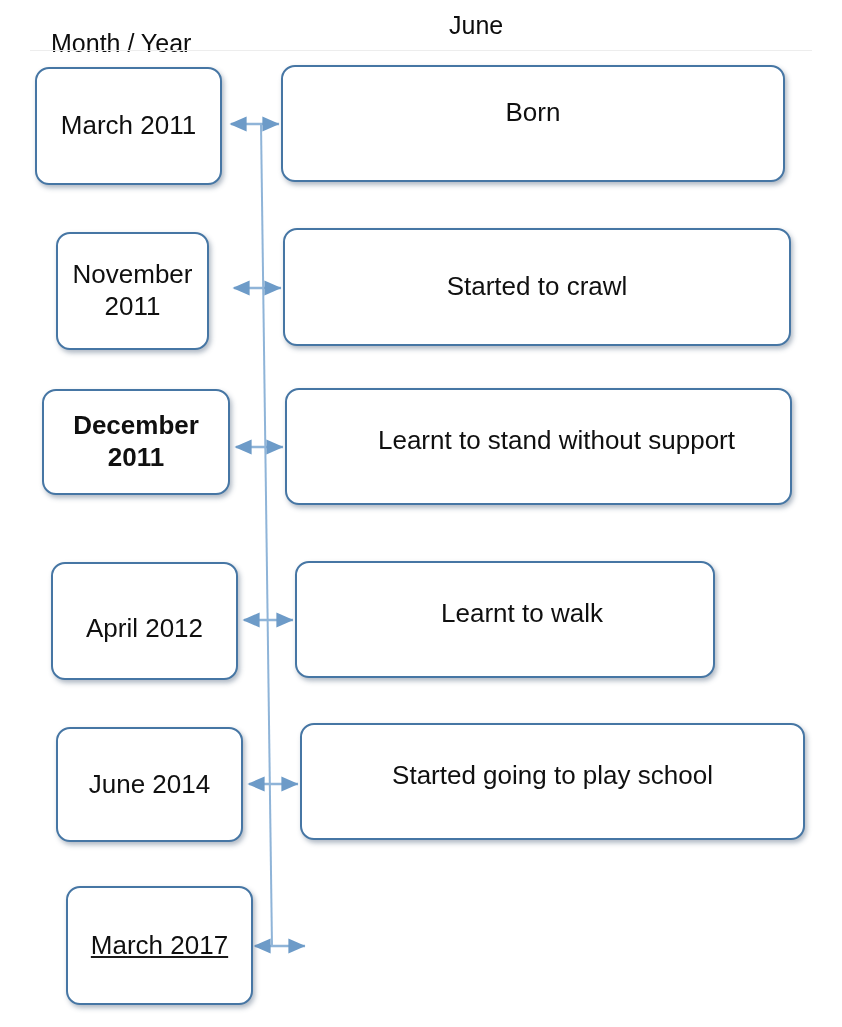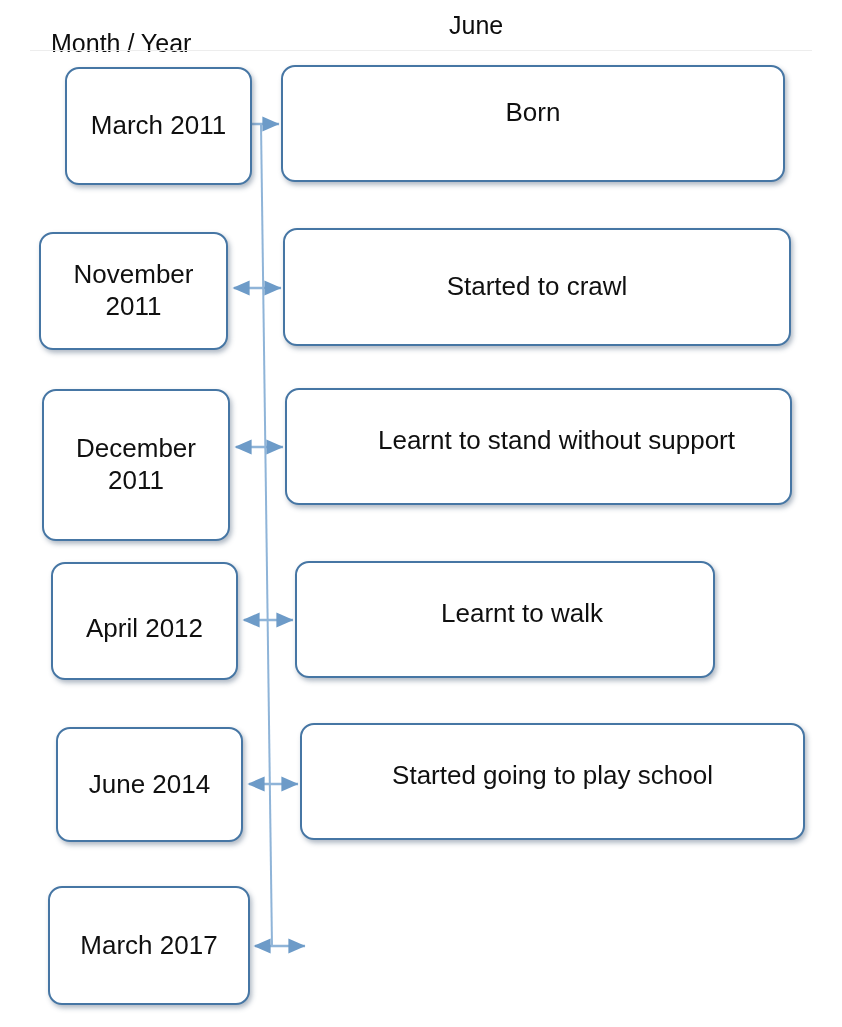--- a/index.html
+++ b/index.html
@@ -126,36 +126,36 @@
       <line x1="244" y1="620" x2="293" y2="620" stroke="#8fb4d8" stroke-width="2.6" marker-start="url(#arrowL)" marker-end="url(#arrowR)"></line>
     </g>
     <g>
       <line x1="249" y1="784" x2="298" y2="784" stroke="#8fb4d8" stroke-width="2.6" marker-start="url(#arrowL)" marker-end="url(#arrowR)"></line>
     </g>
     <g>
       <line x1="255" y1="946" x2="305" y2="946" stroke="#8fb4d8" stroke-width="2.6" marker-start="url(#arrowL)" marker-end="url(#arrowR)"></line>
     </g>
   </svg>
 
-  <div class="node month align-mid" style="left:35px; top:67px; width:187px; height:118px;margin-left:30px;">
+  <div class="node month align-mid" style="left:35px; top:67px; width:187px; height:118px;">
     <span class="node-label">March 2011</span>
   </div>
   <div class="node event align-top" style="left:281px; top:65px; width:504px; height:117px;">
     <span class="node-label">Born</span>
   </div>
 
-  <div class="node month align-mid" style="left:39px; top:232px; width:189px; height:118px;">
+  <div class="node month align-mid" style="left:56px; top:232px; width:153px; height:118px;">
     <span class="node-label">November
 2011</span>
   </div>
   <div class="node event align-mid" style="left:283px; top:228px; width:508px; height:118px;">
     <span class="node-label">Started to crawl</span>
   </div>
 
-  <div class="node month align-mid" style="left:42px; top:389px; width:188px; height:152px;">
+  <div class="node month align-mid" style="left:42px; top:389px; width:188px; height:106px;font-weight:bold;">
     <span class="node-label">December
 2011</span>
   </div>
   <div class="node event align-upper" style="left:285px; top:388px; width:507px; height:117px;padding-left:36px;">
     <span class="node-label">Learnt to stand without support</span>
   </div>
 
   <div class="node month align-lower" style="left:51px; top:562px; width:187px; height:118px;justify-content:center;">
     <span class="node-label">April 2012</span>
   </div>
@@ -163,17 +163,17 @@
     <span class="node-label">Learnt to walk</span>
   </div>
 
   <div class="node month align-mid" style="left:56px; top:727px; width:187px; height:115px;">
     <span class="node-label">June 2014</span>
   </div>
   <div class="node event align-upper" style="left:300px; top:723px; width:505px; height:117px;">
     <span class="node-label">Started going to play school</span>
   </div>
 
-  <div class="node month align-mid" style="left:48px; top:886px; width:202px; height:119px;">
+  <div class="node month align-mid" style="left:66px; top:886px; width:187px; height:119px;text-decoration:underline;">
     <span class="node-label">March 2017</span>
   </div>
 
 </div>
 
 </body></html>

